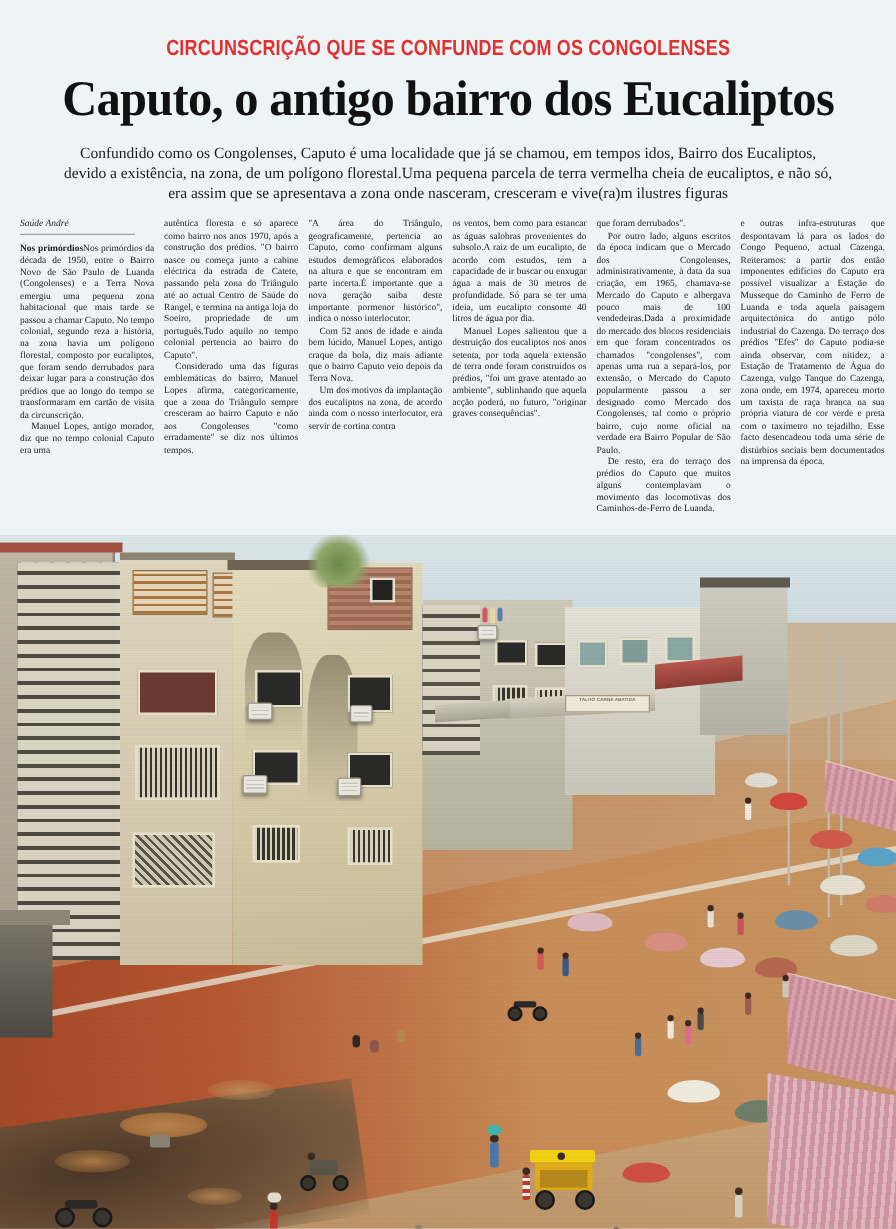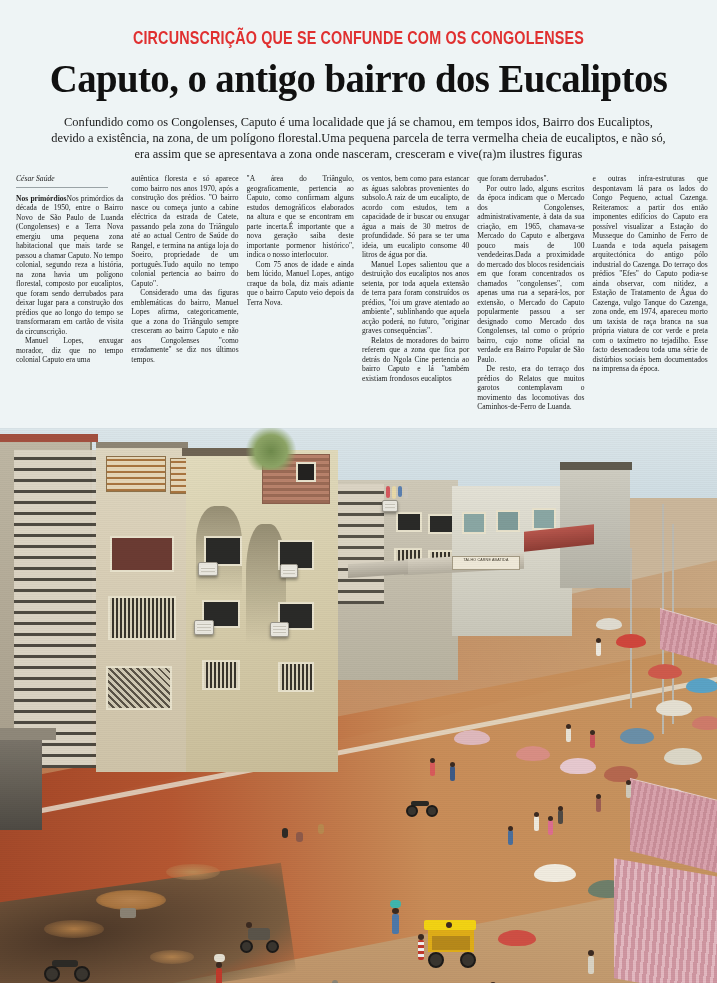--- a/index.html
+++ b/index.html
@@ -240,45 +240,45 @@
 
 <div class="page">
 
   <div class="kicker">CIRCUNSCRIÇÃO QUE SE CONFUNDE COM OS CONGOLENSES</div>
   <h1 class="headline">Caputo, o antigo bairro dos Eucaliptos</h1>
   <div class="standfirst">Confundido como os Congolenses, Caputo é uma localidade que já se chamou, em tempos idos, Bairro dos Eucaliptos, devido a existência, na zona, de um polígono florestal.Uma pequena parcela de terra vermelha cheia de eucaliptos, e não só, era assim que se apresentava a zona onde nasceram, cresceram e vive(ra)m ilustres figuras</div>
 
   <div class="colwrap">
 
     <div class="col">
-      <div class="byline">César Saúde</div>
+      <div class="byline">Saúde André</div>
       <p class="first"><span class="lead">Nos primórdios</span><span>Nos primórdios da década de 1950, entre o Bairro Novo de São Paulo de Luanda (Congolenses) e a Terra Nova emergiu uma pequena zona habitacional que mais tarde se passou a chamar Caputo. No tempo colonial, segundo reza a história, na zona havia um polígono florestal, composto por eucaliptos, que foram sendo derrubados para deixar lugar para a construção dos prédios que ao longo do tempo se transformaram em cartão de visita da circunscrição.</span></p>
-      <p>Manuel Lopes, enxugar morador, diz que no tempo colonial Caputo era uma</p>
+      <p>Manuel Lopes, antigo morador, diz que no tempo colonial Caputo era uma</p>
     </div>
 
     <div class="col">
       <p class="first">autêntica floresta e só aparece como bairro nos anos 1970, após a construção dos prédios. "O bairro nasce ou começa junto a cabine eléctrica da estrada de Catete, passando pela zona do Triângulo até ao actual Centro de Saúde do Rangel, e termina na antiga loja do Soeiro, propriedade de um português.Tudo aquilo no tempo colonial pertencia ao bairro do Caputo".</p>
       <p>Considerado uma das figuras emblemáticas do bairro, Manuel Lopes afirma, categoricamente, que a zona do Triângulo sempre cresceram ao bairro Caputo e não aos Congolenses "como erradamente" se diz nos últimos tempos.</p>
     </div>
 
     <div class="col">
       <p class="first">"A área do Triângulo, geograficamente, pertencia ao Caputo, como confirmam alguns estudos demográficos elaborados na altura e que se encontram em parte incerta.É importante que a nova geração saiba deste importante pormenor histórico", indica o nosso interlocutor.</p>
-      <p>Com 75 anos de idade e ainda bem lúcido, Manuel Lopes, antigo craque da bola, diz mais adiante que o bairro Caputo veio depois da Terra Nova.</p>
+      <p>Com 52 anos de idade e ainda bem lúcido, Manuel Lopes, antigo craque da bola, diz mais adiante que o bairro Caputo veio depois da Terra Nova.</p>
+      <p>Um dos motivos da implantação dos eucaliptos na zona, de acordo ainda com o nosso interlocutor, era servir de cortina contra</p>
     </div>
 
     <div class="col">
       <p class="first">os ventos, bem como para estancar as águas salobras provenientes do subsolo.A raiz de um eucalipto, de acordo com estudos, tem a capacidade de ir buscar ou enxugar água a mais de 30 metros de profundidade. Só para se ter uma ideia, um eucalipto consome 40 litros de água por dia.</p>
-      <p>Manuel Lopes salientou que a destruição dos eucaliptos nos anos setenta, por toda aquela extensão de terra para foram construídos os prédios, "foi um grave atentado ao ambiente", sublinhando que aquela acção poderá, no futuro, "originar graves consequências".</p>
-      <p>Relatos de moradores do bairro referem que a zona que fica por detrás do Ngola Cine pertencia ao bairro Caputo e lá "também existiam frondosos eucaliptos</p>
+      <p>Manuel Lopes salientou que a destruição dos eucaliptos nos anos setenta, por toda aquela extensão de terra onde foram construídos os prédios, "foi um grave atentado ao ambiente", sublinhando que aquela acção poderá, no futuro, "originar graves consequências".</p>
     </div>
 
     <div class="col">
       <p class="first">que foram derrubados".</p>
       <p>Por outro lado, alguns escritos da época indicam que o Mercado dos Congolenses, administrativamente, à data da sua criação, em 1965, chamava-se Mercado do Caputo e albergava pouco mais de 100 vendedeiras.Dada a proximidade do mercado dos blocos residenciais em que foram concentrados os chamados "congolenses", com apenas uma rua a separá-los, por extensão, o Mercado do Caputo popularmente passou a ser designado como Mercado dos Congolenses, tal como o próprio bairro, cujo nome oficial na verdade era Bairro Popular de São Paulo.</p>
-      <p>De resto, era do terraço dos prédios do Relatos que muitos garotos contemplavam o movimento das locomotivas dos Caminhos-de-Ferro de Luanda.</p>
+      <p>De resto, era do terraço dos prédios do Caputo que muitos alguns contemplavam o movimento das locomotivas dos Caminhos-de-Ferro de Luanda.</p>
     </div>
 
     <div class="col">
       <p class="first">e outras infra-estruturas que despontavam lá para os lados do Congo Pequeno, actual Cazenga. Reiteramos: a partir dos então imponentes edifícios do Caputo era possível visualizar a Estação do Musseque do Caminho de Ferro de Luanda e toda aquela paisagem arquitectónica do antigo pólo industrial do Cazenga. Do terraço dos prédios "Efes" do Caputo podia-se ainda observar, com nitidez, a Estação de Tratamento de Água do Cazenga, vulgo Tanque do Cazenga, zona onde, em 1974, apareceu morto um taxista de raça branca na sua própria viatura de cor verde e preta com o taxímetro no tejadilho. Esse facto desencadeou toda uma série de distúrbios sociais bem documentados na imprensa da época.</p>
     </div>
 
   </div>
 
   <div class="photo">
     <div class="photoshadow"></div>

